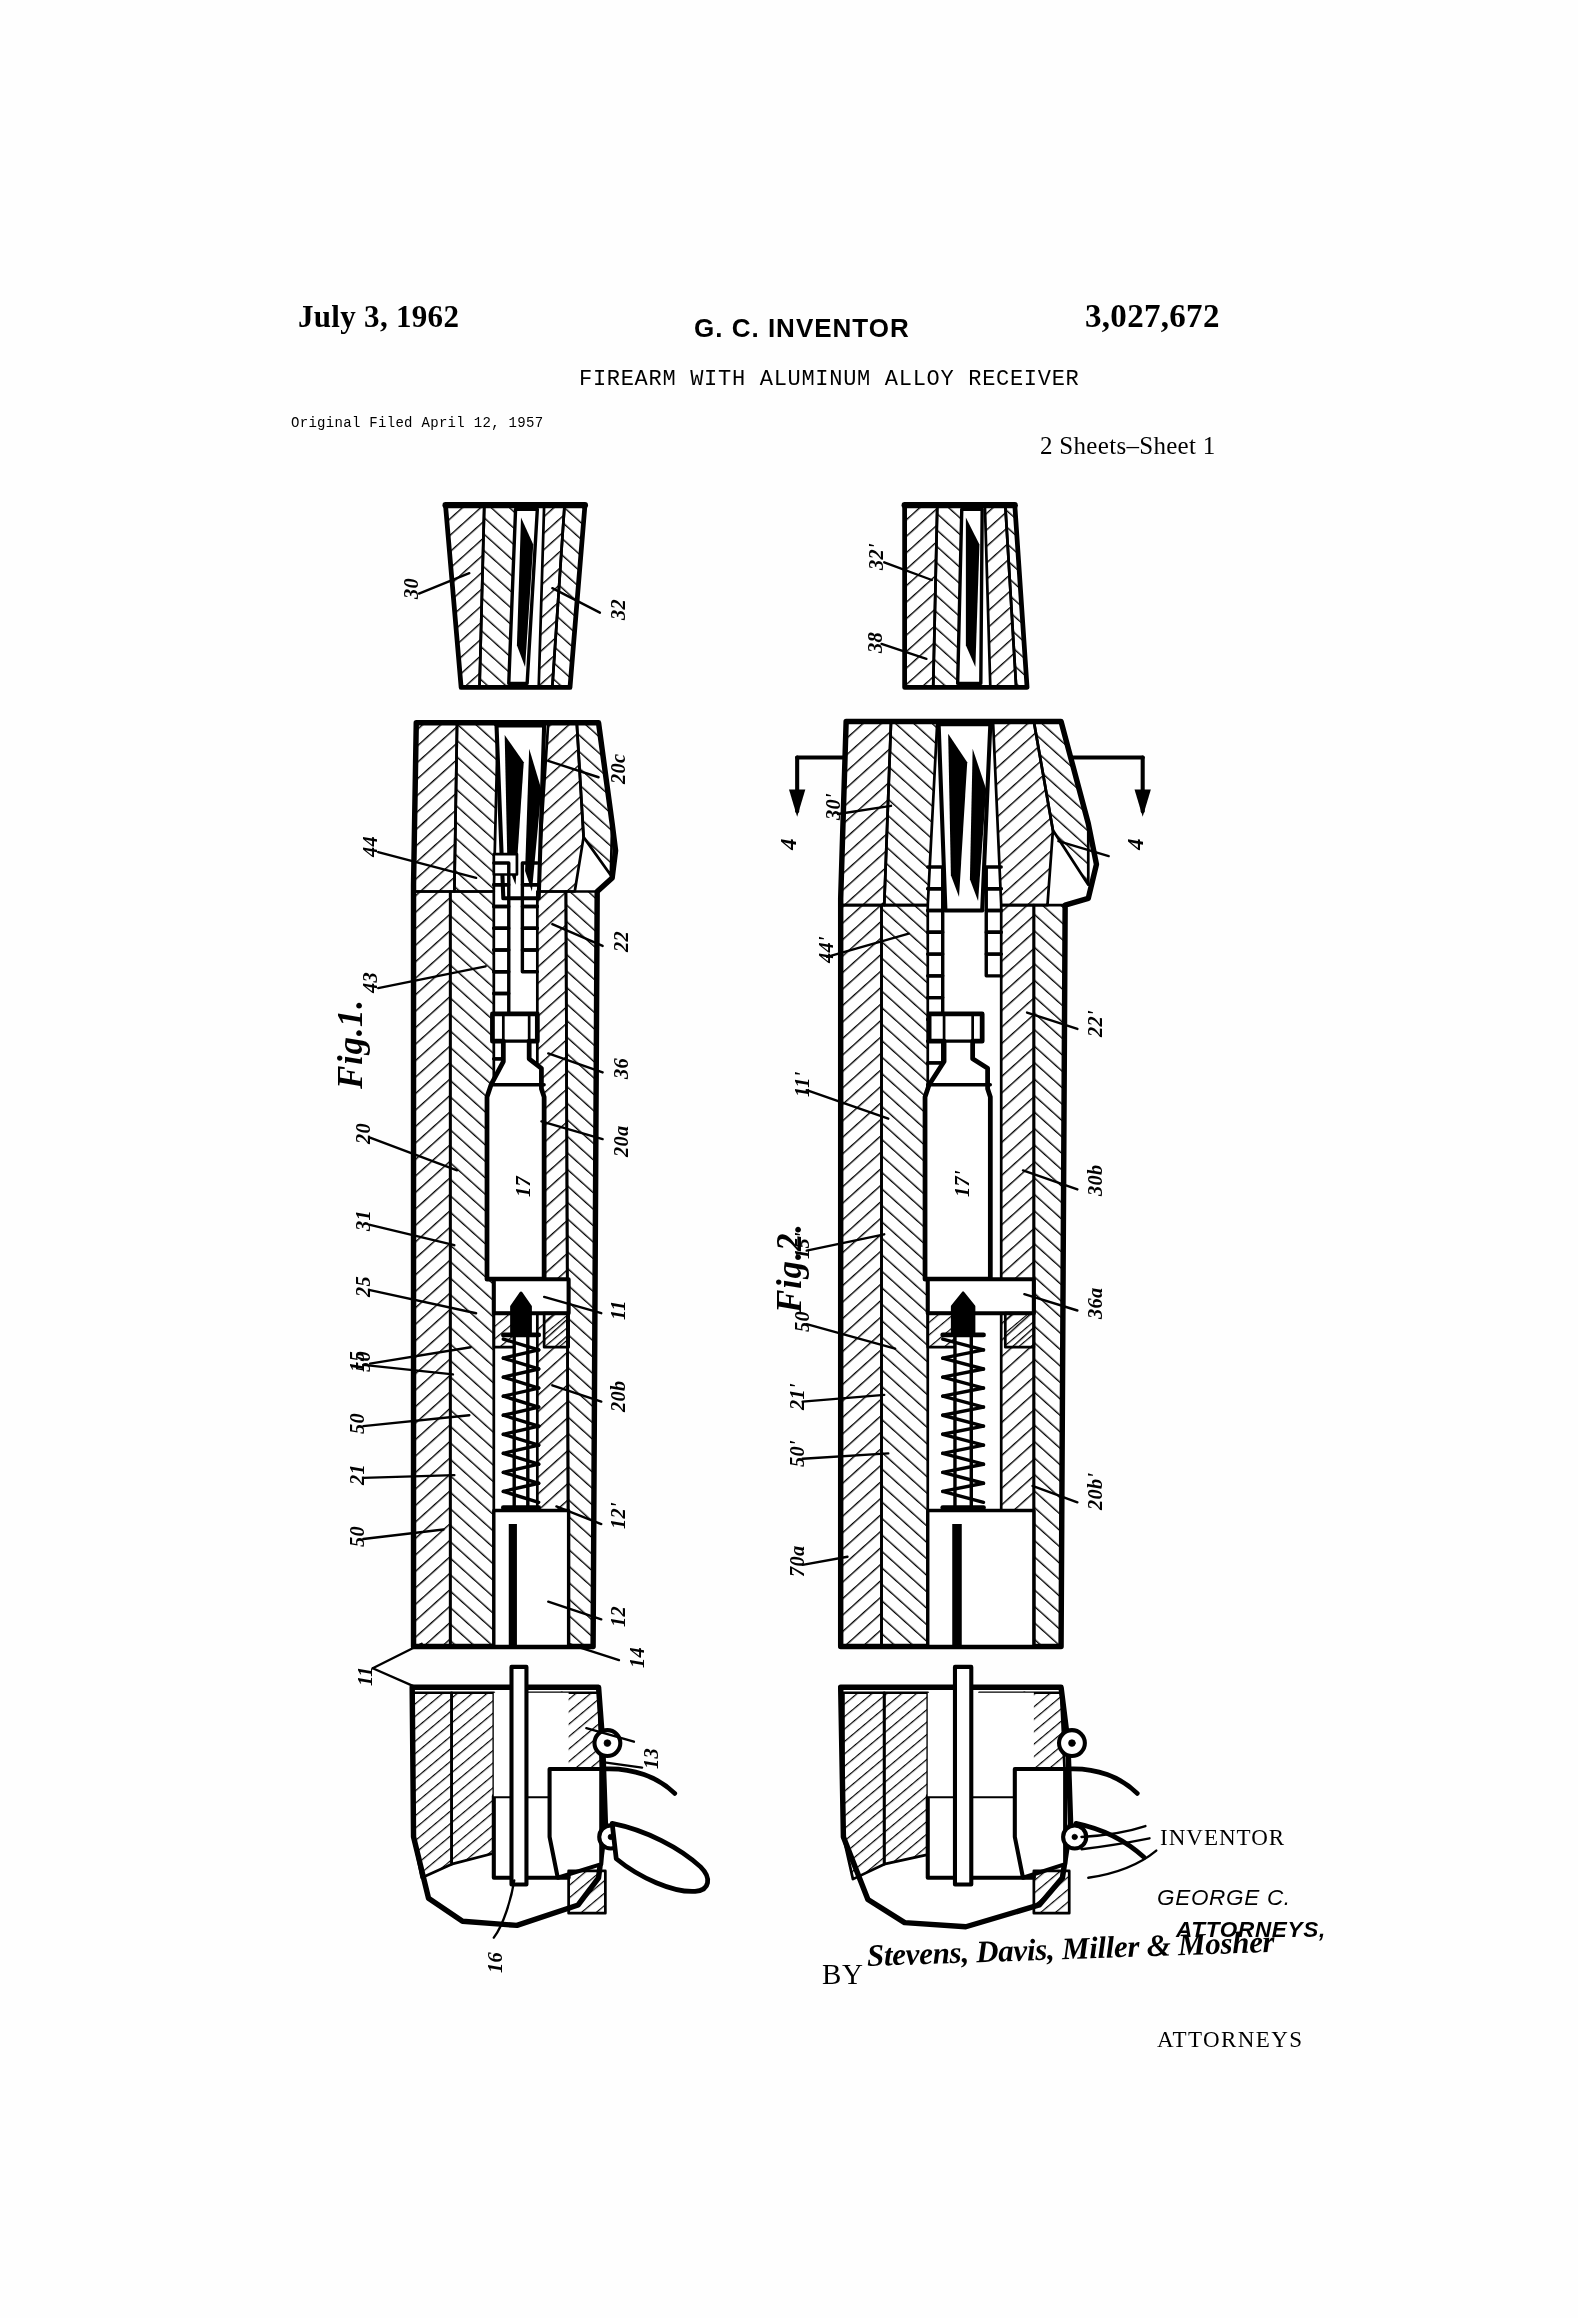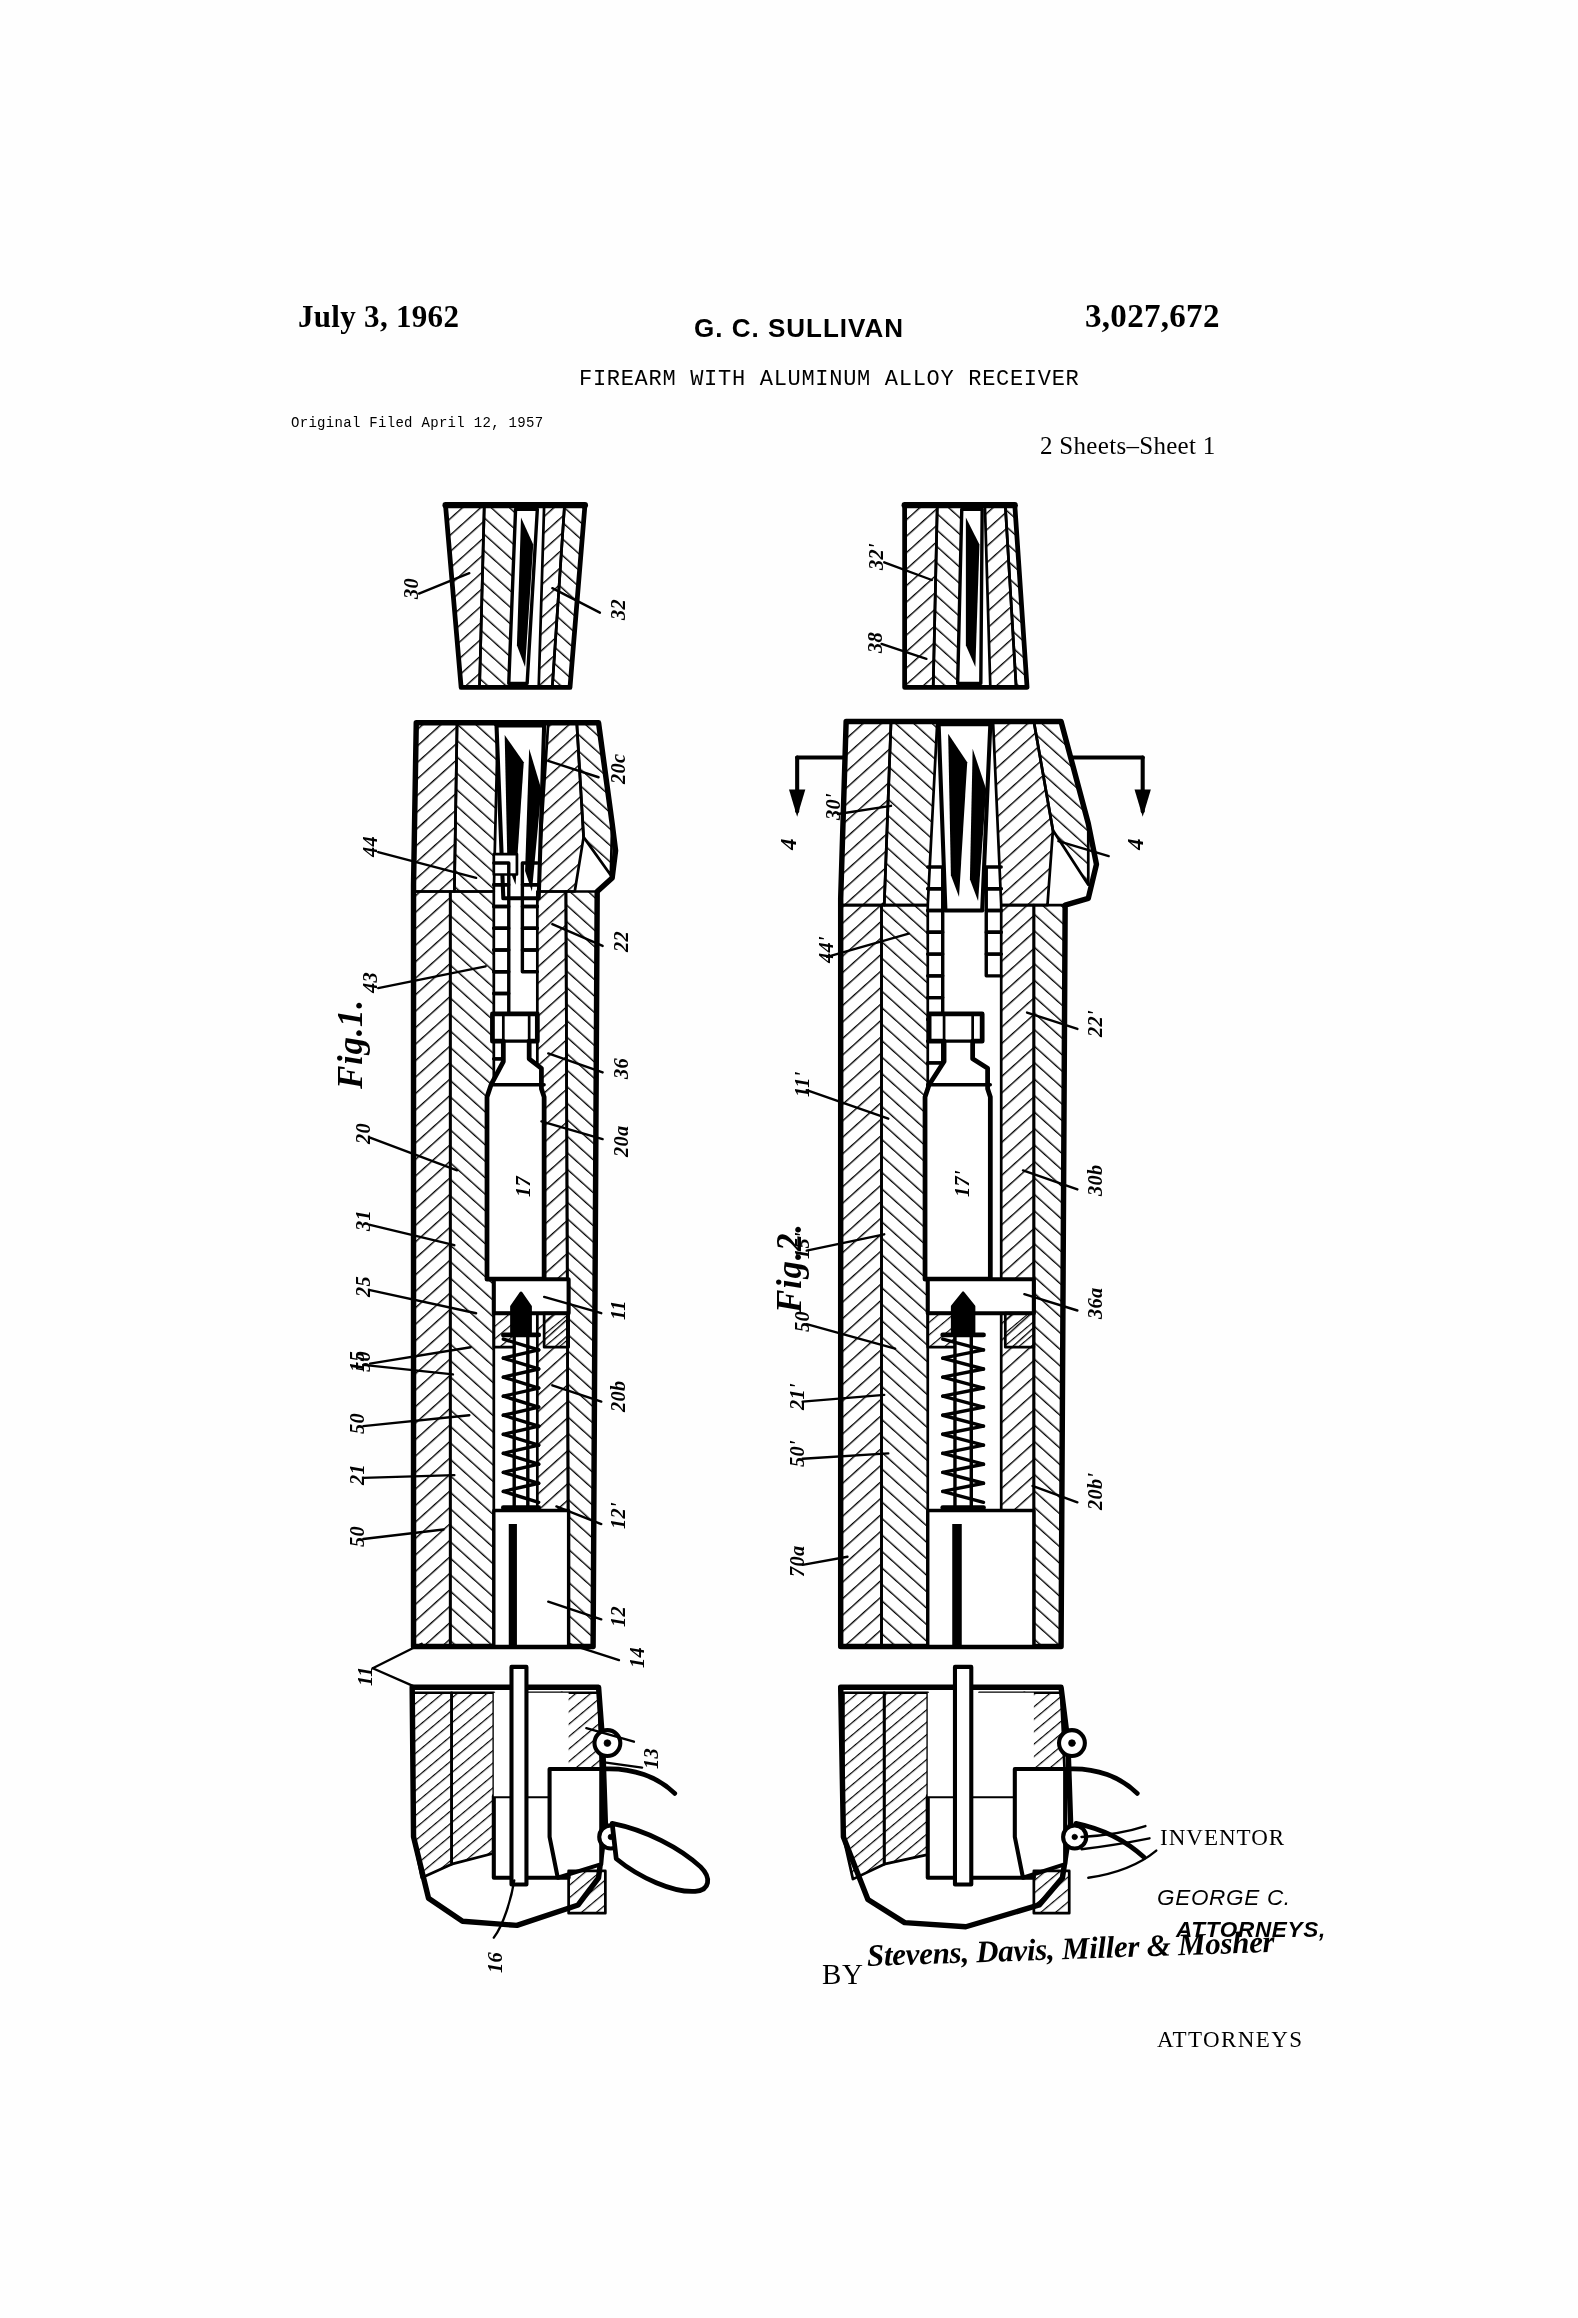--- a/index.html
+++ b/index.html
@@ -181,21 +181,21 @@
   }
 
   svg.dwg { position: absolute; left: 0; top: 0; }
 </style>
 </head>
 <body>
 
 <div class="page">
 
   <div class="hdr-date">July 3, 1962</div>
-  <div class="hdr-inventor">G. C. SULLIVAN</div>
+  <div class="hdr-inventor">G. C. INVENTOR</div>
   <div class="hdr-patno">3,027,672</div>
   <div class="hdr-title">FIREARM WITH ALUMINUM ALLOY RECEIVER</div>
   <div class="hdr-filed">Original Filed April 12, 1957</div>
   <div class="hdr-sheets">2 Sheets–Sheet 1</div>
 
   <svg class="dwg" width="1578" height="2319" viewBox="0 0 2320 3408">
     <defs>
 
       <pattern id="hatchR" width="18" height="18" patternUnits="userSpaceOnUse" patternTransform="rotate(48)">
         <line x1="0" y1="0" x2="0" y2="18" stroke="#000" stroke-width="4"></line>

